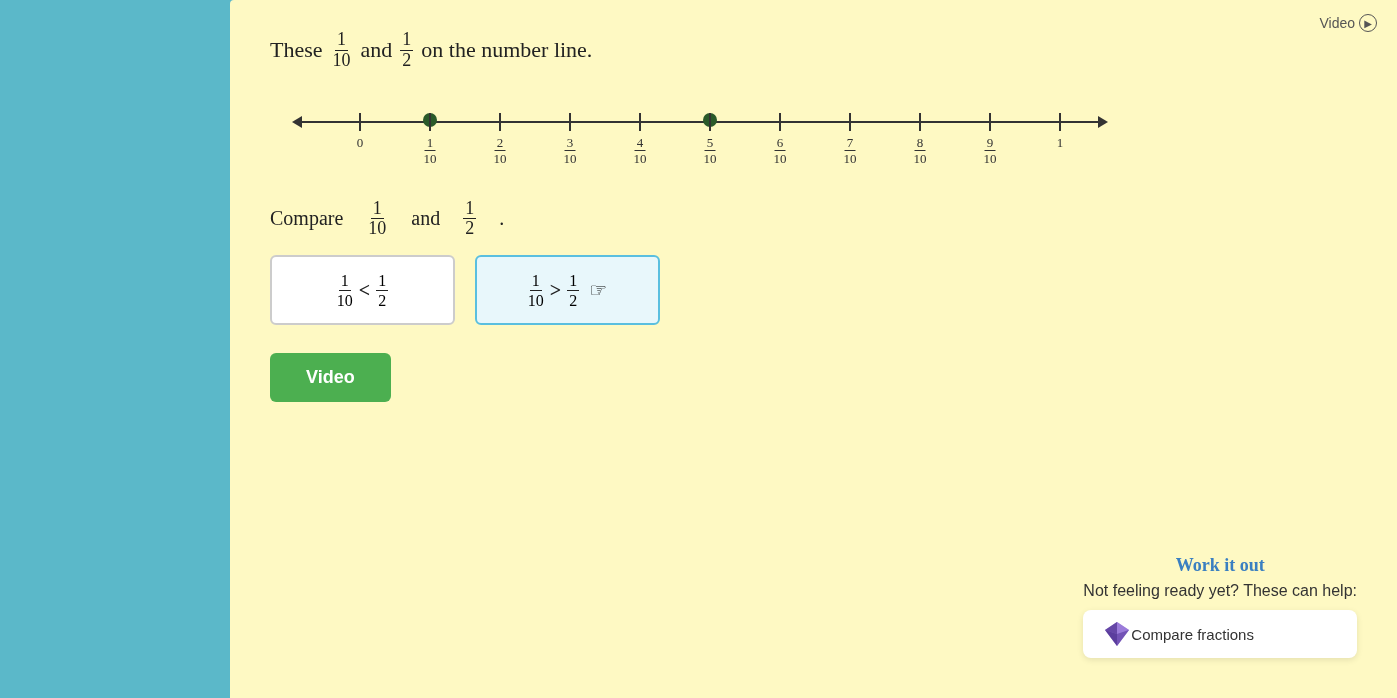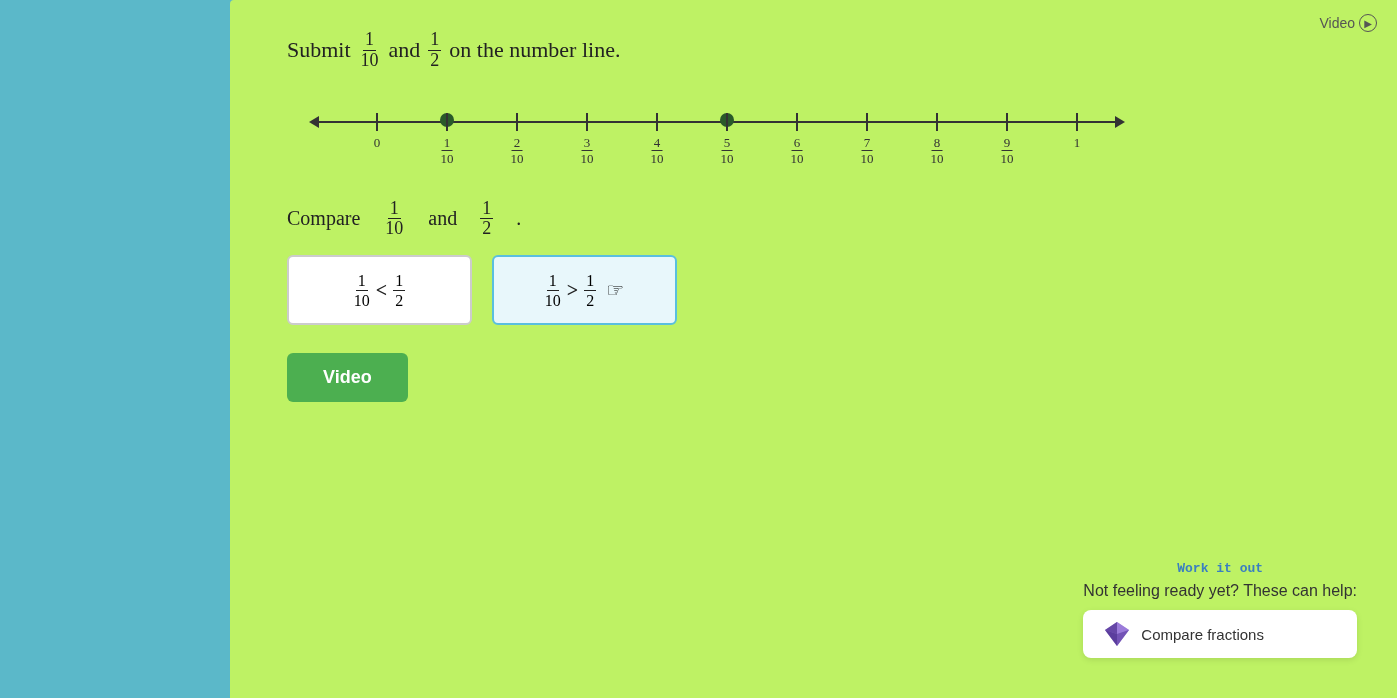--- a/index.html
+++ b/index.html
@@ -15,23 +15,23 @@
 
     .left-panel {
       width: 230px;
       height: 698px;
       background: #5bb8c9;
       flex-shrink: 0;
     }
 
     .main-content {
       flex: 1;
-      background: #bef264;
+      background: #fef9c3;
       border-radius: 4px 0 0 0;
-      padding: 30px 57px;
+      padding: 30px 40px;
       position: relative;
       overflow: hidden;
     }
 
     .video-link {
       position: absolute;
       top: 14px;
       right: 20px;
       color: #555;
       font-size: 14px;
@@ -243,41 +243,40 @@
     
     .work-it-out {
       position: absolute;
       bottom: 40px;
       right: 40px;
       text-align: center;
     }
 
     .work-it-out-title {
       color: #3a7fc1;
-      font-size: 13px;
+      font-size: 18px;
       font-weight: bold;
-      font-family: Liberation Mono, monospace;
+      font-family: Liberation Serif, serif;
       margin-bottom: 6px;
     }
 
     .work-it-out-subtitle {
       color: #333;
       font-size: 16px;
       font-family: Arial, sans-serif;
       margin-bottom: 10px;
       text-align: right;
     }
 
     .help-card {
       background: #fff;
       border-radius: 8px;
       padding: 10px 20px;
       display: flex;
       align-items: center;
-      gap: 10px;
       box-shadow: 0 2px 6px rgba(0,0,0,0.1);
     }
 
     .diamond-icon {
       width: 28px;
       height: 28px;
     }
 
     .help-card-text {
       font-size: 15px;
@@ -297,21 +296,21 @@
 <div class="left-panel"></div>
 
 <div class="main-content">
 
   <div class="video-link">
     <span>Video</span>
     <span class="video-circle">▶</span>
   </div>
 
   <div class="question-title">
-    <span>Submit</span>
+    <span>These</span>
     <span class="fraction">
       <span class="numer">1</span>
       <span class="denom">10</span>
     </span>
     <span>and</span>
     <span class="fraction">
       <span class="numer">1</span>
       <span class="denom">2</span>
     </span>
     <span>on the number line.</span>

